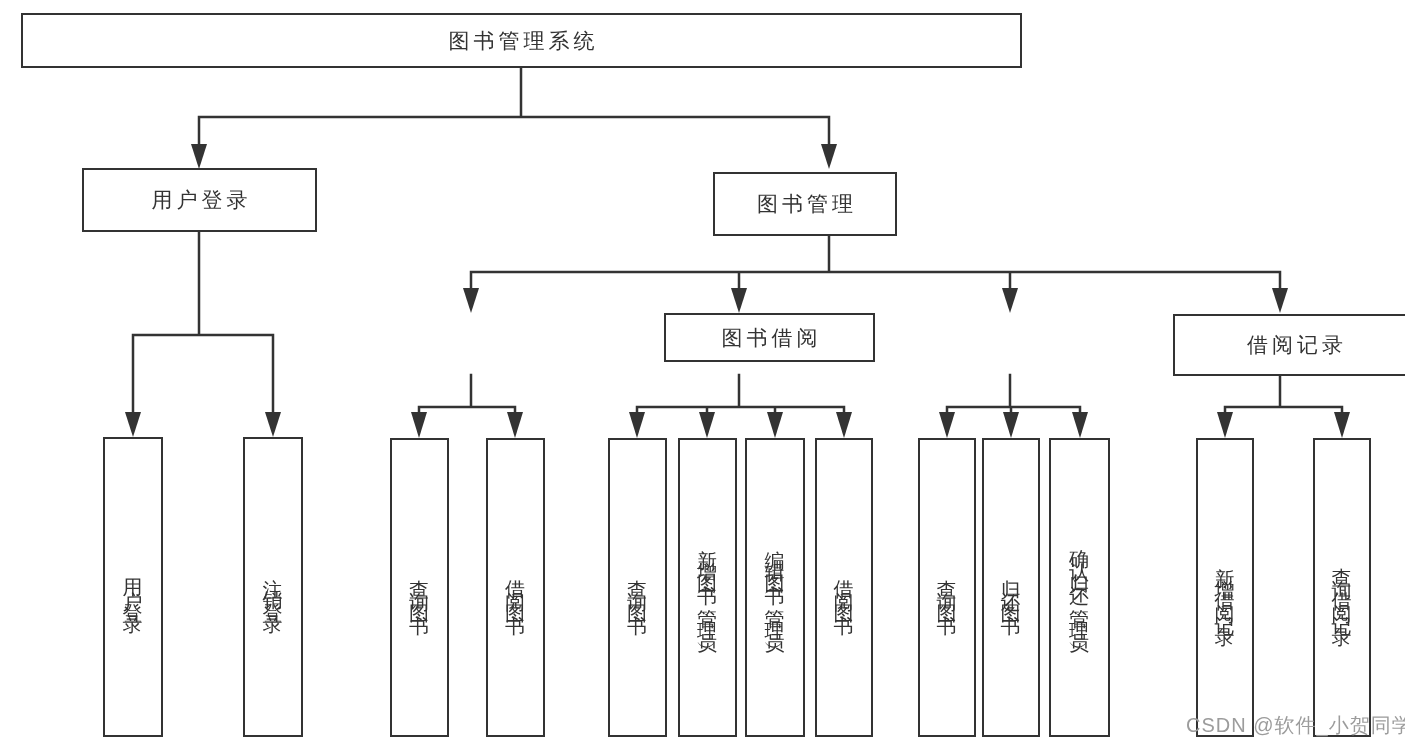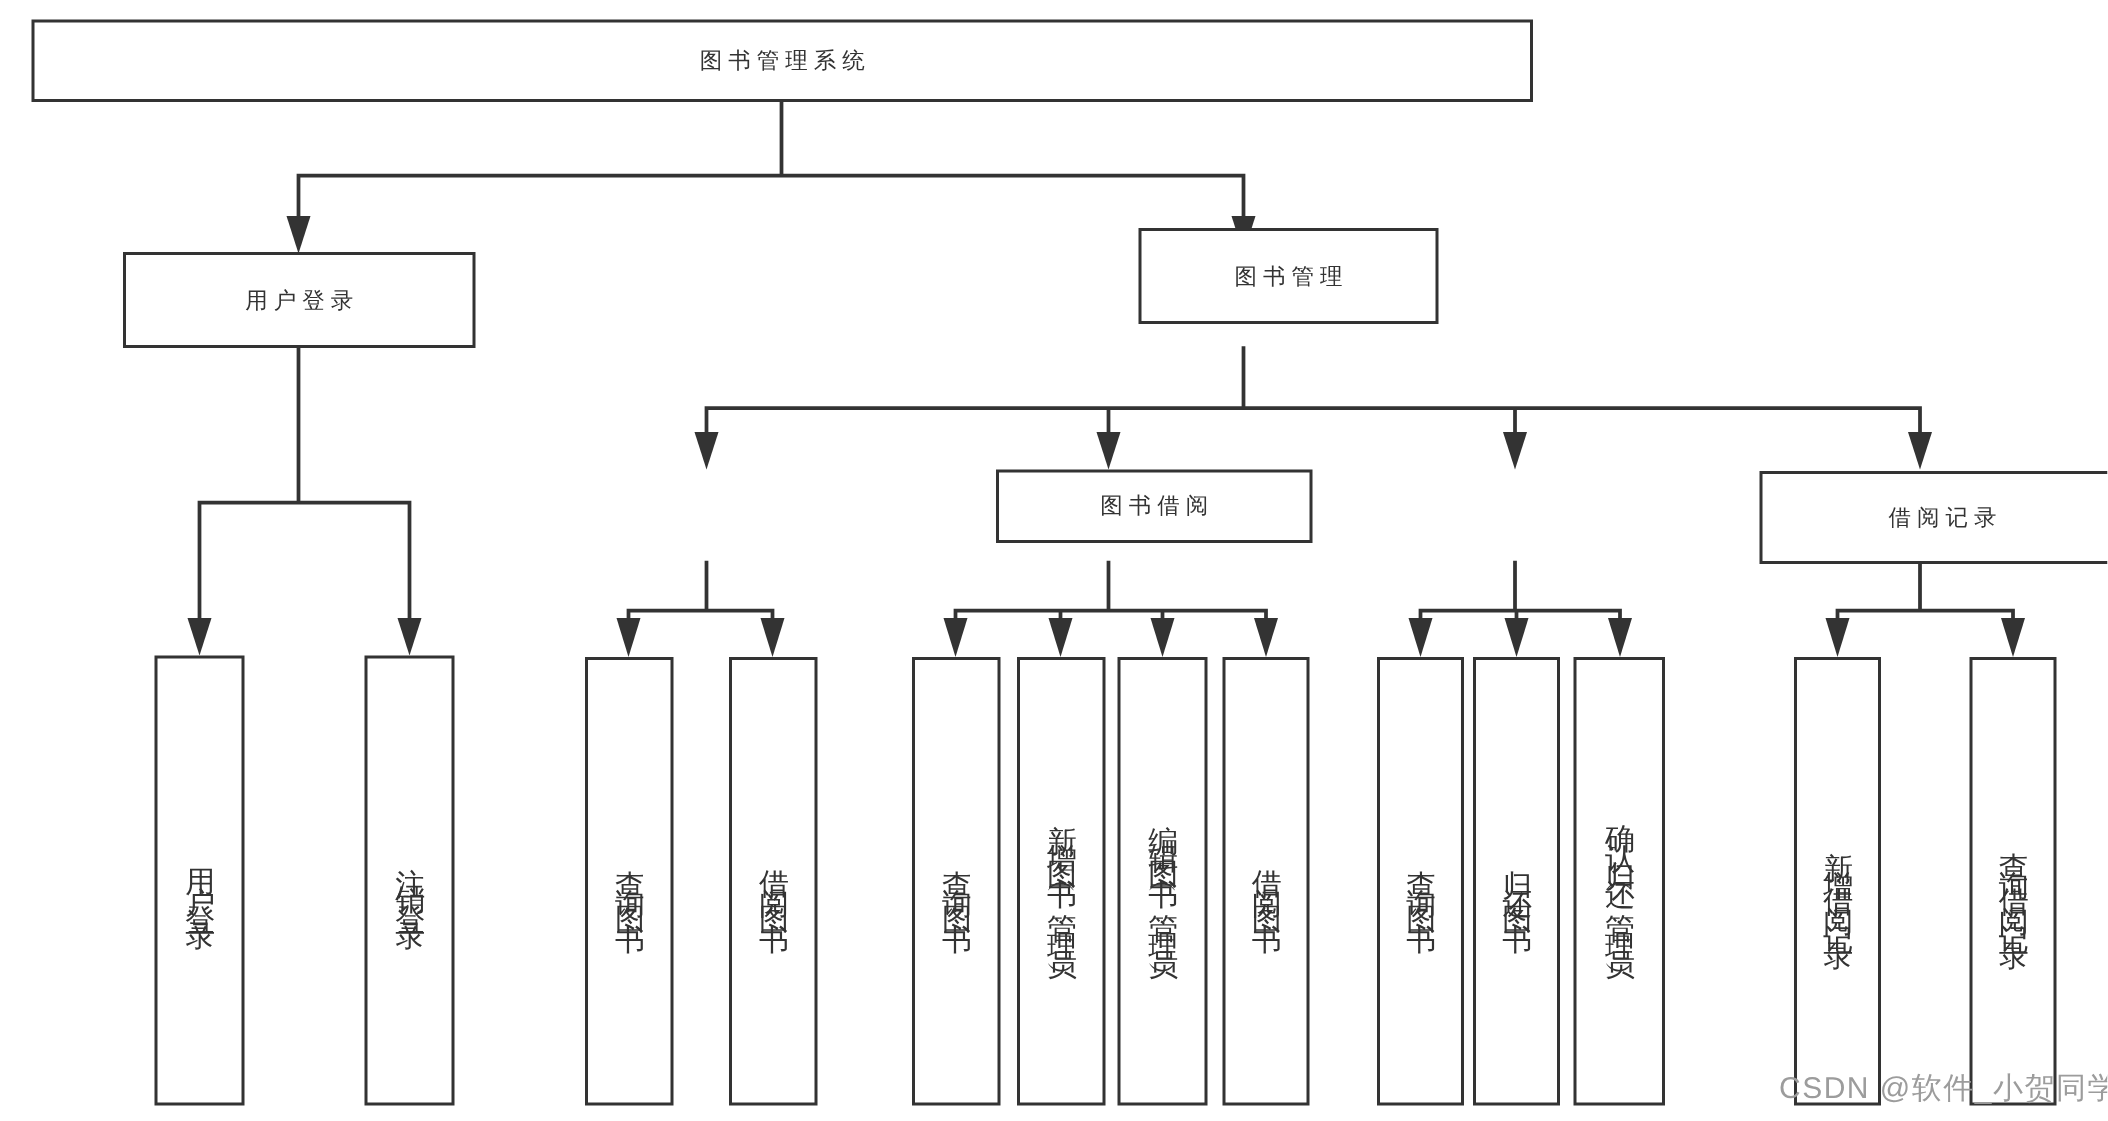--- a/index.html
+++ b/index.html
@@ -35,21 +35,21 @@
     position: absolute;
     background: #ffffff;
     border: 2.5px solid var(--line);
     display: flex;
     align-items: center;
     justify-content: center;
     color: var(--text);
     z-index: 1;
   }
   .node .lbl {
-    font-size: 15px;
+    font-size: 21px;
     letter-spacing: 4px;
     text-indent: 4px;
     white-space: nowrap;
   }
   .leaf .lbl {
     writing-mode: vertical-rl;
     text-orientation: mixed;
     font-size: 20px;
     letter-spacing: 12px;
     text-indent: 0;
@@ -115,21 +115,21 @@
     </g>
   </svg>
 
   <div class="node" style="left:21px; top:13px; width:1001px; height:55px;">
     <span class="lbl">图书管理系统</span>
   </div>
 
   <div class="node" style="left:82px; top:168px; width:235px; height:64px;">
     <span class="lbl">用户登录</span>
   </div>
-  <div class="node" style="left:713px; top:152px; width:200px; height:64px;margin-left:46px;">
+  <div class="node" style="left:713px; top:172px; width:184px; height:64px;">
     <span class="lbl">图书管理</span>
   </div>
 
   <div class="node" style="left:664px; top:313px; width:211px; height:49px;font-family:Liberation Mono, monospace;">
     <span class="lbl">图书借阅</span>
   </div>
   <div class="node" style="left:1173px; top:314px; width:244px; height:62px;">
     <span class="lbl">借阅记录</span>
   </div>
 

